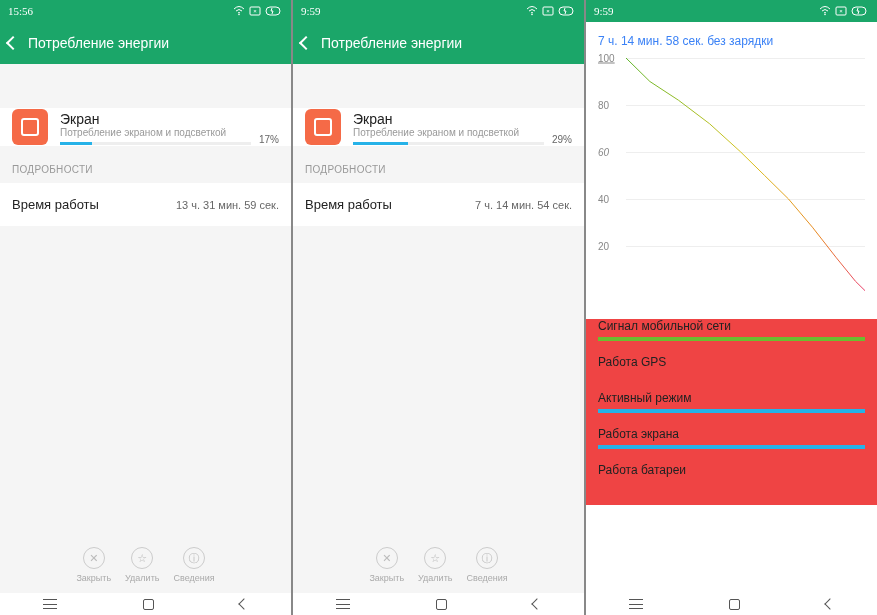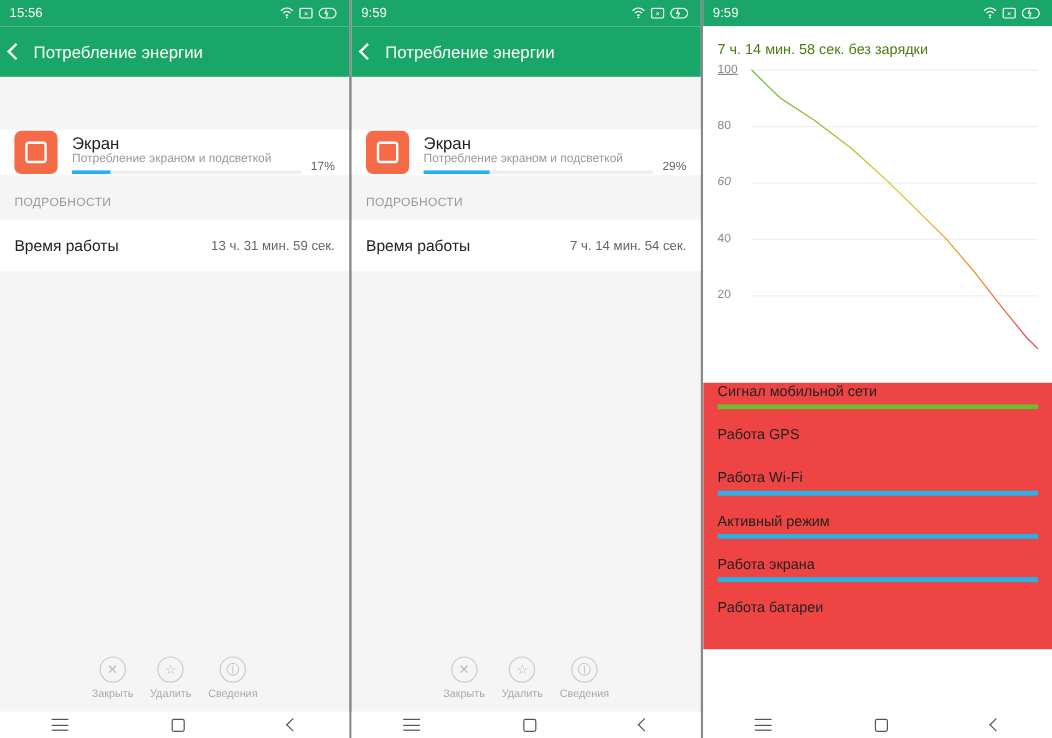--- a/index.html
+++ b/index.html
@@ -1,19 +1,19 @@
 <!DOCTYPE html>
 <html><head>
 <meta charset="utf-8">
 <style>
 * { margin: 0; padding: 0; box-sizing: border-box; }
 body { font-family: -apple-system, "Helvetica Neue", Arial, sans-serif; background: #888; width: 877px; height: 615px; display: flex; gap: 2px; }
 .phone { flex: 1; background: #f5f5f5; position: relative; display: flex; flex-direction: column; }
 .status-bar { background: #1ba669; color: #fff; height: 22px; display: flex; align-items: center; padding: 0 8px; font-size: 11px; }
-.status-time { margin-right: auto; }
+.status-time { margin-right: auto; font-family: Liberation Serif, serif; }
 .status-icons { display: flex; gap: 4px; align-items: center; }
 .header { background: #1ba669; color: #fff; height: 42px; display: flex; align-items: center; padding: 0 8px; font-size: 14px; font-weight: 500; }
 .back-icon { width: 10px; height: 10px; border-left: 2px solid #fff; border-bottom: 2px solid #fff; transform: rotate(45deg); margin-right: 10px; }
 .card { background: #fff; display: flex; align-items: flex-end; padding: 1px 12px; margin-top: 44px; }
 .icon-tile { width: 36px; height: 36px; background: #f56a47; border-radius: 6px; margin-right: 12px; display: flex; align-items: center; justify-content: center; }
 .icon-tile-inner { width: 18px; height: 18px; border: 2px solid #fff; border-radius: 3px; }
 .card-content { flex: 1; }
 .card-title { font-size: 14px; font-weight: 500; color: #222; }
 .card-sub { font-size: 10px; color: #999; }
 .card-pct { font-size: 10px; color: #666; margin-left: 8px; }
@@ -27,21 +27,21 @@
 .bottom-actions { position: absolute; bottom: 22px; left: 0; right: 0; display: flex; justify-content: center; gap: 14px; padding: 10px 0; }
 .action { display: flex; flex-direction: column; align-items: center; gap: 4px; }
 .action-icon { width: 22px; height: 22px; border: 1px solid #ccc; border-radius: 11px; display: flex; align-items: center; justify-content: center; color: #bbb; font-size: 11px; }
 .action-label { font-size: 9px; color: #aaa; }
 .nav-bar { position: absolute; bottom: 0; left: 0; right: 0; height: 22px; background: #fff; display: flex; justify-content: space-around; align-items: center; }
 .nav-menu { width: 14px; height: 10px; display: flex; flex-direction: column; justify-content: space-between; }
 .nav-menu > div { height: 1px; background: #555; }
 .nav-home { width: 11px; height: 11px; border: 1px solid #555; border-radius: 2px; }
 .nav-back { width: 8px; height: 8px; border-left: 1px solid #555; border-bottom: 1px solid #555; transform: rotate(45deg); }
 .chart-area { background: #fff; padding: 12px; margin-bottom: 4px; }
-.chart-title { font-size: 12px; color: #4d7c0f; margin-bottom: 10px; }
+.chart-title { font-size: 12px; color: #3b82f6; margin-bottom: 10px; }
 .chart-box { position: relative; height: 235px; }
 .ytick { position: absolute; left: 0; font-size: 10px; color: #888; transform: translateY(-50%); }
 .grid-line { position: absolute; left: 28px; right: 0; height: 1px; background: #eee; }
 .signals { background: #ef4444; padding: 0 12px 20px; }
 .sig { margin-top: 14px; }
 .sig-label { font-size: 12px; color: #222; margin-bottom: 4px; }
 .sig-bar { height: 4px; }
 svg.chart-svg { position: absolute; left: 28px; top: 0; right: 0; bottom: 0; width: calc(100% - 28px); height: 100%; }
 .status-icons svg { display: block; }
 </style>
@@ -230,24 +230,20 @@
     <div class="signals" id="signals-list">
         <div class="sig">
           <div class="sig-label">Сигнал мобильной сети</div>
           <div class="sig-bar" style="background: rgb(107, 190, 47);"></div>
         </div>
         <div class="sig">
           <div class="sig-label">Работа GPS</div>
           <div class="sig-bar" style="background: transparent;"></div>
         </div>
         <div class="sig">
-          <div class="sig-label">Работа Wi-Fi</div>
-          <div class="sig-bar" style="background: rgb(38, 178, 232);"></div>
-        </div>
-        <div class="sig">
           <div class="sig-label">Активный режим</div>
           <div class="sig-bar" style="background: rgb(38, 178, 232);"></div>
         </div>
         <div class="sig">
           <div class="sig-label">Работа экрана</div>
           <div class="sig-bar" style="background: rgb(38, 178, 232);"></div>
         </div>
         <div class="sig">
           <div class="sig-label">Работа батареи</div>
           <div class="sig-bar" style="background: transparent;"></div>

